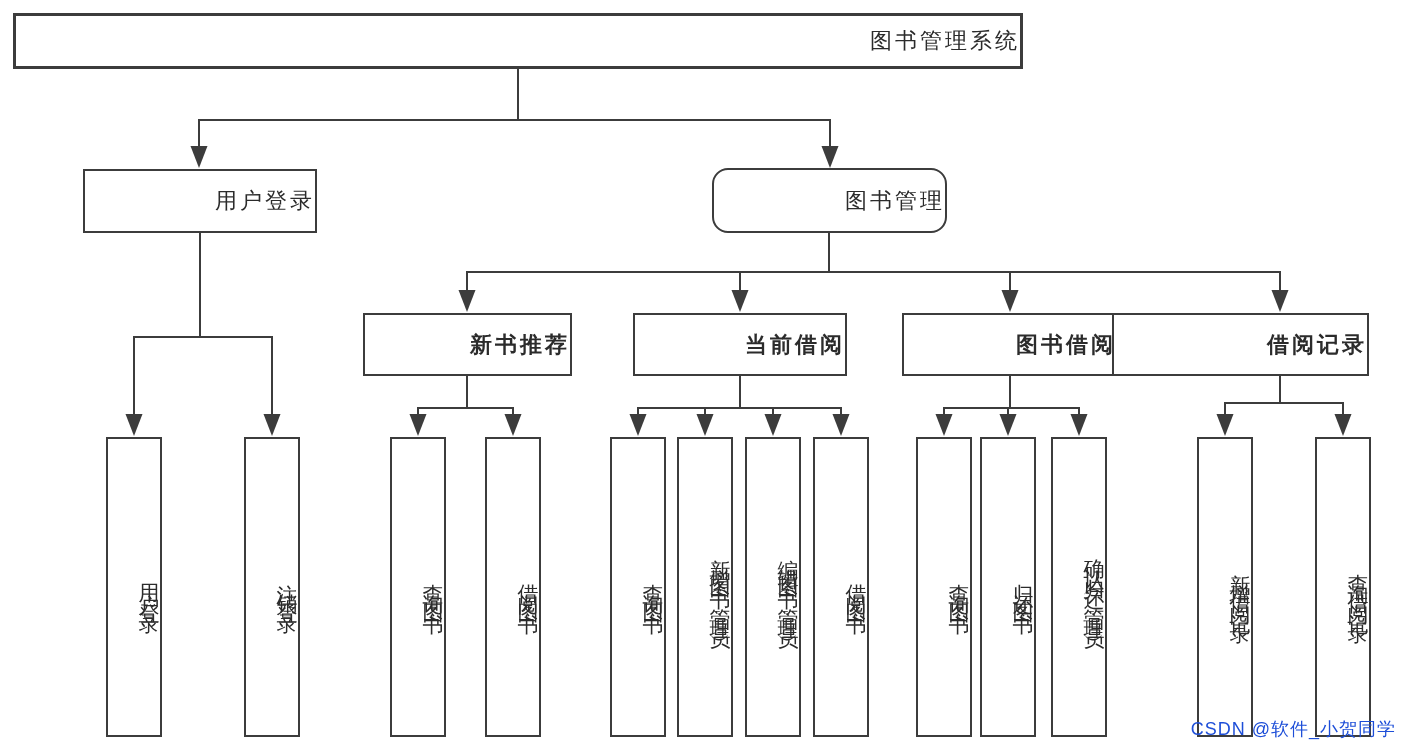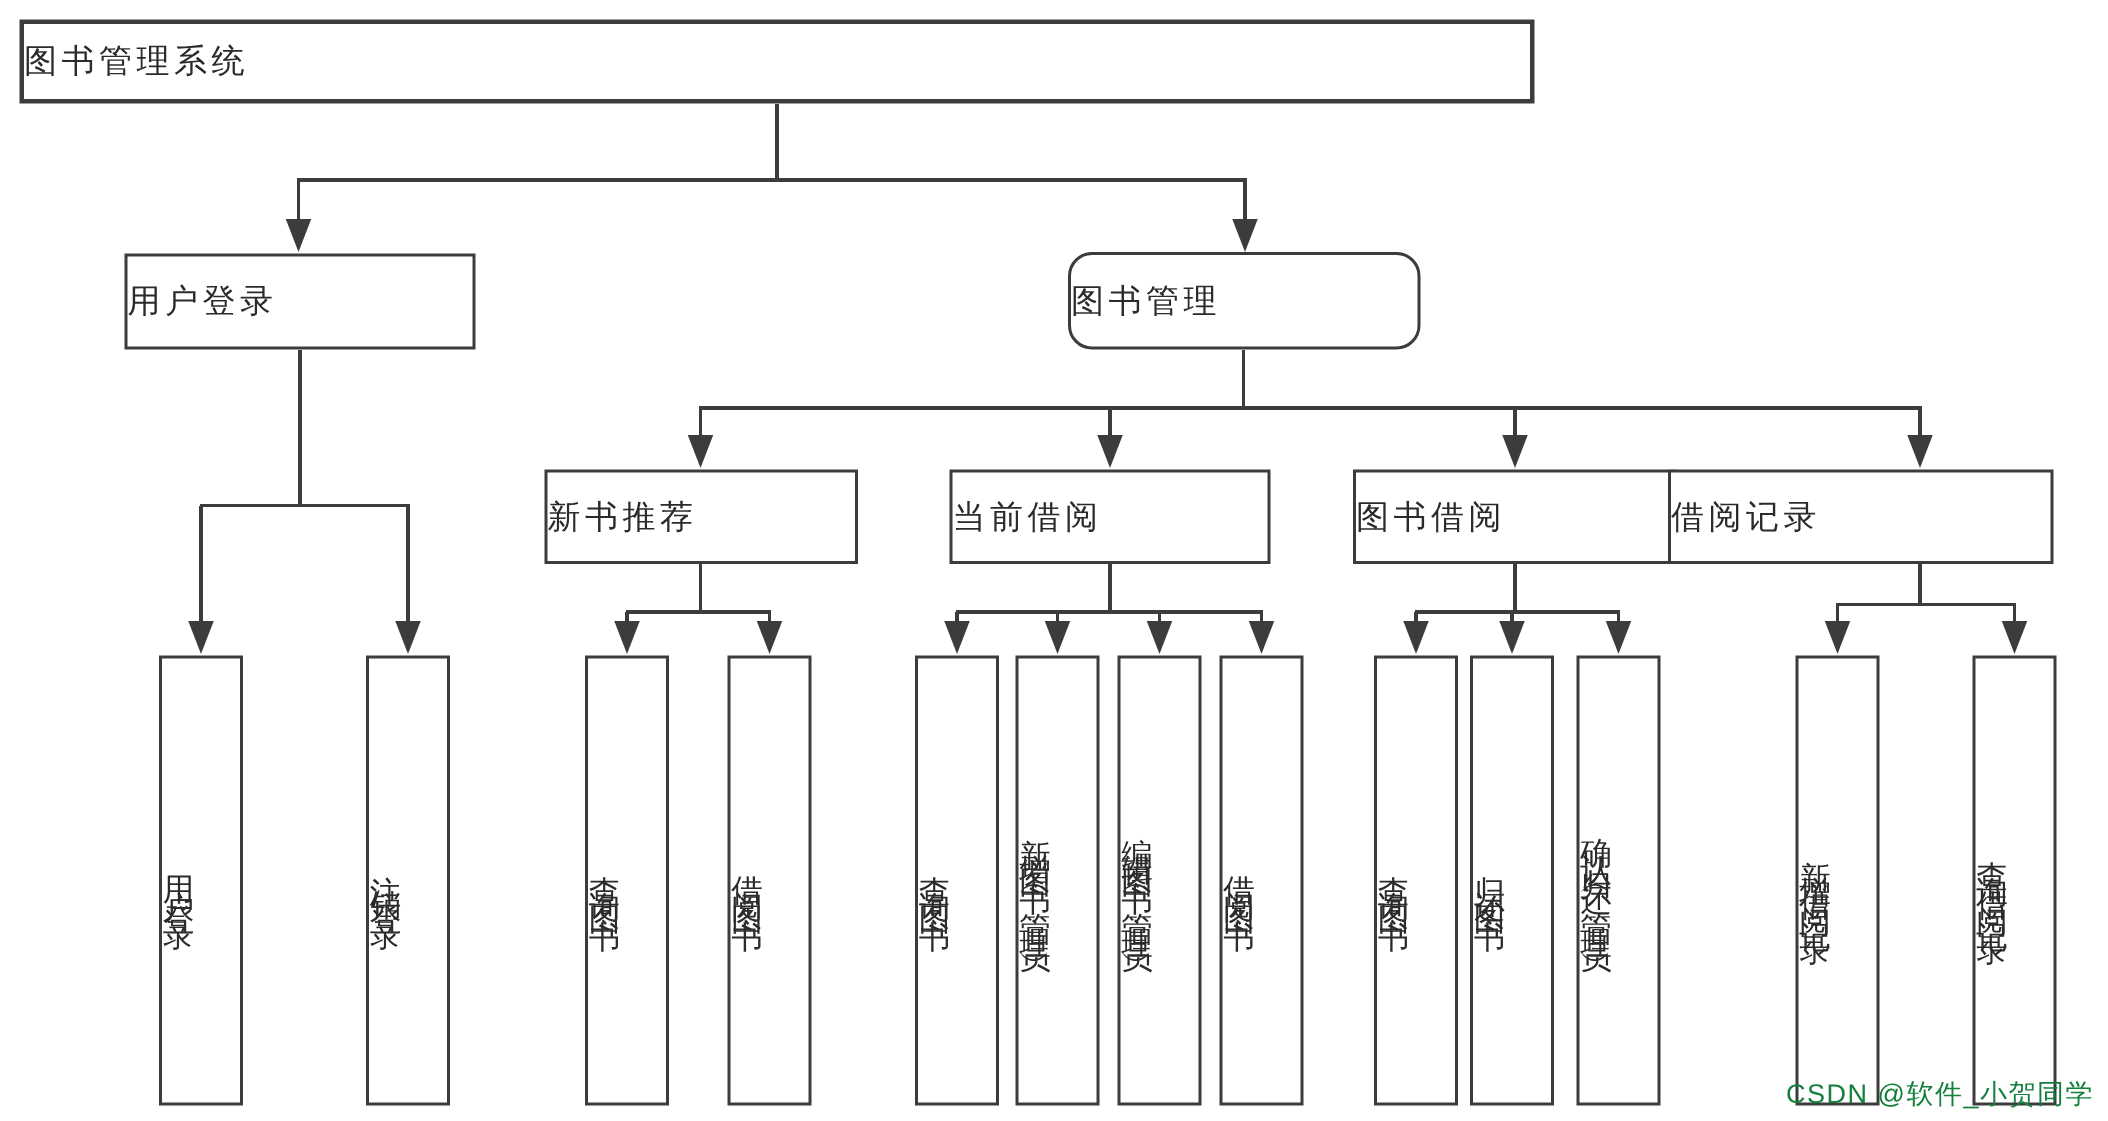--- a/index.html
+++ b/index.html
@@ -15,54 +15,54 @@
     position: absolute;
     left: 0; top: 0;
     width: 1405px; height: 747px;
   }
   .node {
     position: absolute;
     background: #ffffff;
     border: 2.5px solid #3c3c3c;
     display: flex;
     align-items: center;
-    justify-content: flex-start;
+    justify-content: flex-end;
     font-size: 22px;
     letter-spacing: 3px;
     text-align: center;
     white-space: nowrap;
   }
   .node.root {
     left: 13px; top: 13px;
     width: 1010px; height: 56px;
     border-width: 3px;
   }
   .node.lvl1 { height: 64px; }
   .node.lvl1.login { left: 83px;  top: 169px; width: 234px; }
   .node.lvl1.mgmt  { left: 712px; top: 168px; width: 235px; height: 65px; border-radius: 16px; }
-  .node.lvl2 { top: 313px; height: 63px; }
+  .node.lvl2 { top: 313px; height: 63px; font-weight: bold; }
   .node.leaf {
     top: 437px;
     width: 56px;
     height: 300px;
   }
   .node.leaf span {
     writing-mode: vertical-rl;
     text-orientation: mixed;
     font-size: 21px;
     letter-spacing: 10px;
     line-height: 1;
   }
   .watermark {
     position: absolute;
     right: 9px;
     bottom: 6px;
     font-size: 18px;
     letter-spacing: 1px;
-    color: #15803d;
+    color: #1d4ed8;
   }
 </style>
 </head>
 <body>
 
 <svg id="connectors" width="1405" height="747" viewBox="0 0 1405 747" xmlns="http://www.w3.org/2000/svg">
   <path fill="none" stroke="#3c3c3c" stroke-width="2.5" shape-rendering="crispEdges" d="
     M518 69 V121
     M198 120 H831
     M199 120 V150

